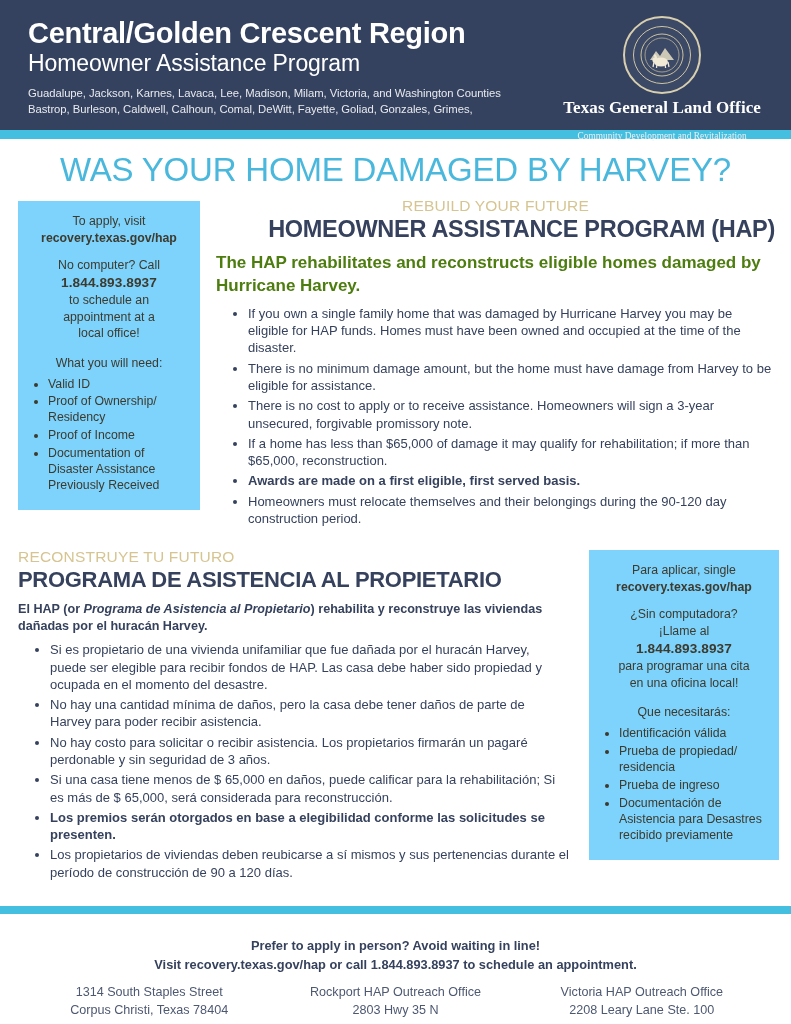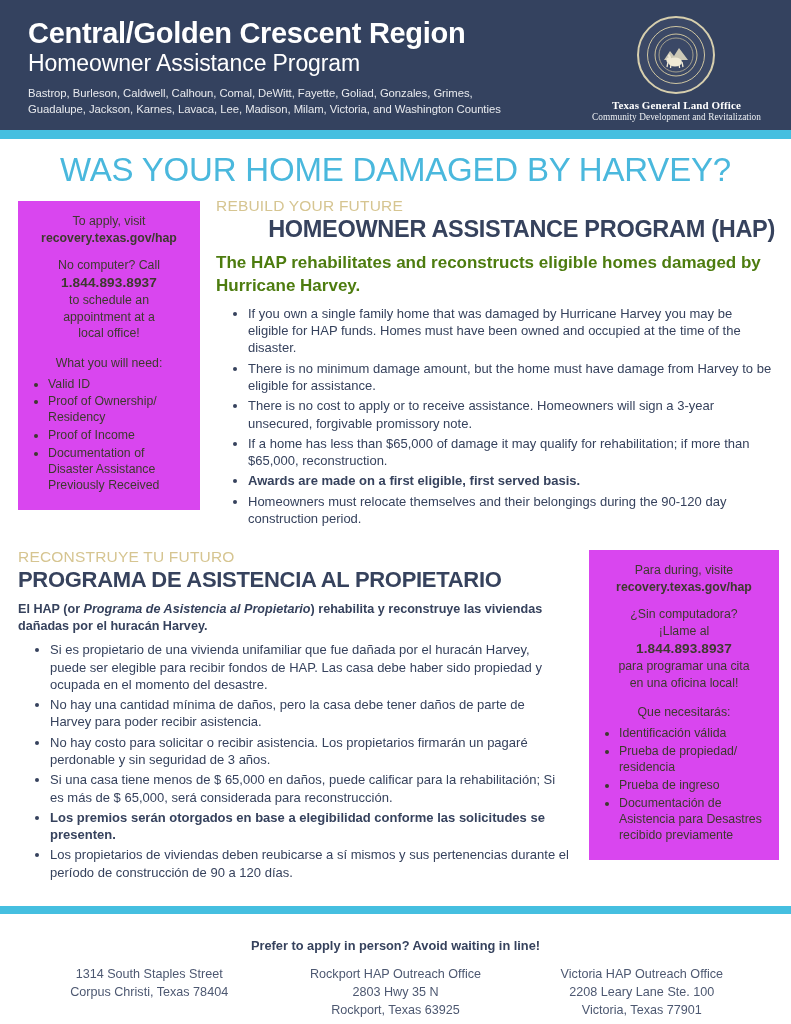--- a/index.html
+++ b/index.html
@@ -87,32 +87,32 @@
     border-radius: 50%;
     border: 1px solid #cfc6a2;
     display: flex;
     align-items: center;
     justify-content: center;
   }
   .seal svg { display:block; }
   .glo-name {
     font-family: "Liberation Serif", serif;
     font-weight: bold;
-    font-size: 11px;
+    font-size: 17px;
     color: #ffffff;
     letter-spacing: 0.1px;
     line-height: 1.1;
     white-space: nowrap;
   }
   .glo-sub {
     font-family: "Liberation Serif", serif;
     font-size: 9.3px;
     color: #eef0f3;
     letter-spacing: 0.05px;
-    margin-top: 1px;
+    margin-top: 13px;
     white-space: nowrap;
   }
 
   .cyan-rule {
     height: 9px;
     background: #45bfe0;
     width: 100%;
   }
 
   
@@ -129,21 +129,21 @@
   }
 
   
   .section-en {
     display: flex;
     align-items: flex-start;
     padding: 6px 14px 0 18px;
     box-sizing: border-box;
   }
   .goldbox {
-    background: #d946ef;
+    background: #7dd3fc;
     color: #3d3a2e;
     box-sizing: border-box;
     padding: 12px 10px 14px 10px;
     font-size: 12.3px;
     line-height: 1.35;
   }
   .goldbox.left  { width: 182px; margin-right: 16px; margin-top: 4px; }
   .goldbox.right { width: 190px; margin-left: 16px; margin-top: 2px; }
   .goldbox .gb-center { text-align: center; }
   .goldbox .gb-strong { font-weight: bold; }
@@ -160,21 +160,21 @@
     line-height: 1.3;
   }
 
   .maincol { flex: 1; min-width: 0; }
   .eyebrow {
     color: #d6c591;
     font-size: 15.5px;
     letter-spacing: 0.2px;
     margin: 0 0 1px 0;
   }
-  .eyebrow.right-align { text-align: left; }
+  .eyebrow.right-align { text-align: center; }
   .sect-title {
     font-size: 23.5px;
     font-weight: bold;
     color: #36425d;
     letter-spacing: -0.3px;
     margin: 0 0 9px 0;
   }
   .sect-title.right-align { text-align: right; }
   .lede {
     font-size: 17px;
@@ -260,22 +260,22 @@
 </head>
 <body>
 
 <div class="page">
 
   <div class="header">
     <div class="header-left">
       <div class="region-title">Central/Golden Crescent Region</div>
       <div class="program-title">Homeowner Assistance Program</div>
       <div class="counties">
+        <div>Guadalupe, Jackson, Karnes, Lavaca, Lee, Madison, Milam, Victoria, and Washington Counties</div>
         <div>Bastrop, Burleson, Caldwell, Calhoun, Comal, DeWitt, Fayette, Goliad, Gonzales, Grimes,</div>
-        <div>Guadalupe, Jackson, Karnes, Lavaca, Lee, Madison, Milam, Victoria, and Washington Counties</div>
       </div>
     </div>
 
     <div class="header-right">
       <div class="seal">
         <div class="seal-inner">
           <svg width="44" height="44" viewBox="0 0 44 44" aria-hidden="true">
             <circle cx="22" cy="22" r="21" fill="none" stroke="#cdc39d" stroke-width="1"></circle>
             <circle cx="22" cy="22" r="17" fill="none" stroke="#cdc39d" stroke-width="0.7"></circle>
             <path d="M10 27 L16 18 L20 23 L25 15 L34 27 Z" fill="#e6dfc4" opacity="0.85"></path>
@@ -340,21 +340,21 @@
         <li>Si es propietario de una vivienda unifamiliar que fue dañada por el huracán Harvey, puede ser elegible para recibir fondos de HAP. Las casa debe haber sido propiedad y ocupada en el momento del desastre.</li>
         <li>No hay una cantidad mínima de daños, pero la casa debe tener daños de parte de Harvey para poder recibir asistencia.</li>
         <li>No hay costo para solicitar o recibir asistencia. Los propietarios firmarán un pagaré perdonable y sin seguridad de 3 años.</li>
         <li>Si una casa tiene menos de $ 65,000 en daños, puede calificar para la rehabilitación; Si es más de $ 65,000, será considerada para reconstrucción.</li>
         <li class="bold">Los premios serán otorgados en base a elegibilidad conforme las solicitudes se presenten.</li>
         <li>Los propietarios de viviendas deben reubicarse a sí mismos y sus pertenencias durante el período de construcción de 90 a 120 días.</li>
       </ul>
     </div>
 
     <div class="goldbox right">
-      <div class="gb-center">Para during, visite</div>
+      <div class="gb-center">Para aplicar, single</div>
       <div class="gb-center gb-strong">recovery.texas.gov/hap</div>
       <div class="gb-gap"></div>
       <div class="gb-center">¿Sin computadora?</div>
       <div class="gb-center">¡Llame al</div>
       <div class="gb-center gb-phone">1.844.893.8937</div>
       <div class="gb-center">para programar una cita</div>
       <div class="gb-center">en una oficina local!</div>
       <div class="gb-need">Que necesitarás:</div>
       <ul>
         <li>Identificación válida</li>
@@ -362,20 +362,21 @@
         <li>Prueba de ingreso</li>
         <li>Documentación de Asistencia para Desastres recibido previamente</li>
       </ul>
     </div>
   </div>
 
   <div class="footer-rule"></div>
   <div class="footer">
     <div class="footer-cta">
       <div>Prefer to apply in person? Avoid waiting in line!</div>
+      <div>Visit recovery.texas.gov/hap or call 1.844.893.8937 to schedule an appointment.</div>
     </div>
     <div class="offices">
       <div class="office">
         <div class="oline">1314 South Staples Street</div>
         <div class="oline">Corpus Christi, Texas 78404</div>
       </div>
       <div class="office">
         <div class="oline">Rockport HAP Outreach Office</div>
         <div class="oline">2803 Hwy 35 N</div>
         <div class="oline">Rockport, Texas 63925</div>

